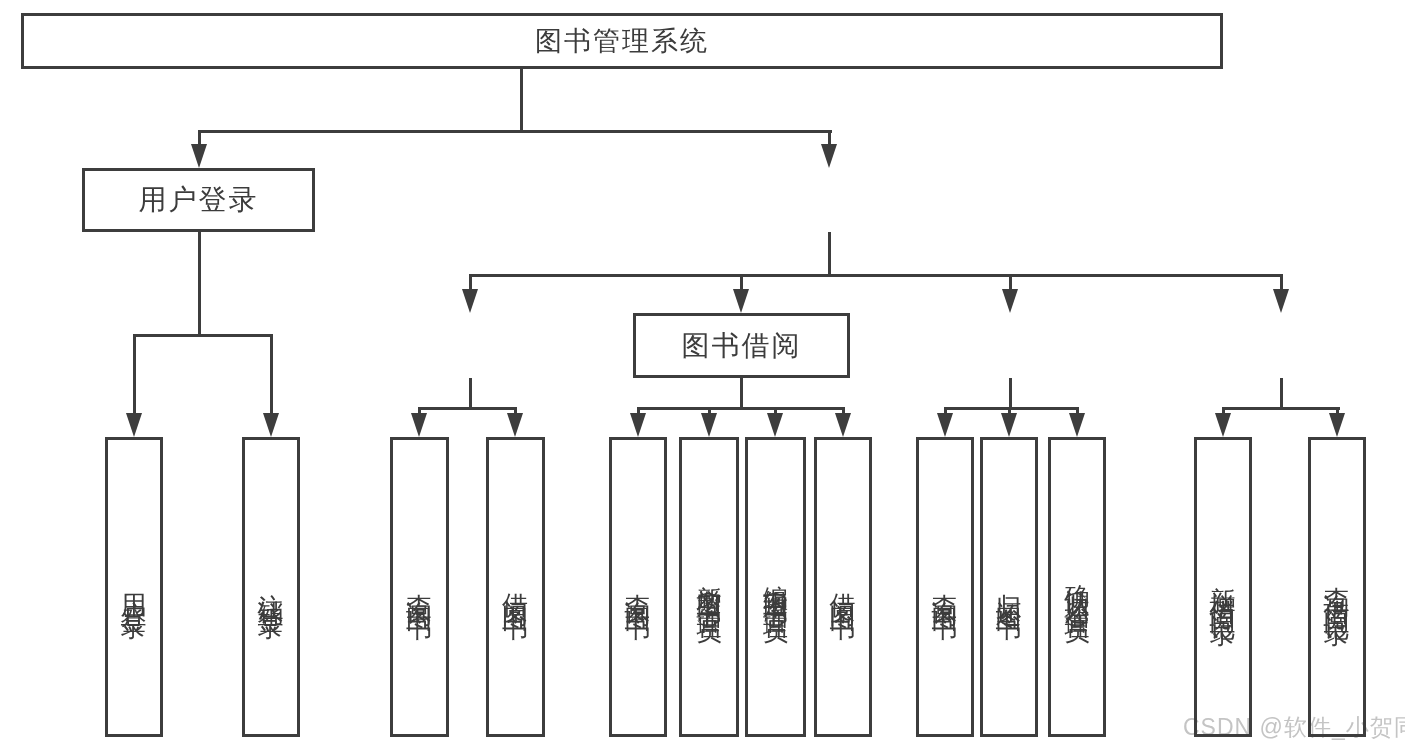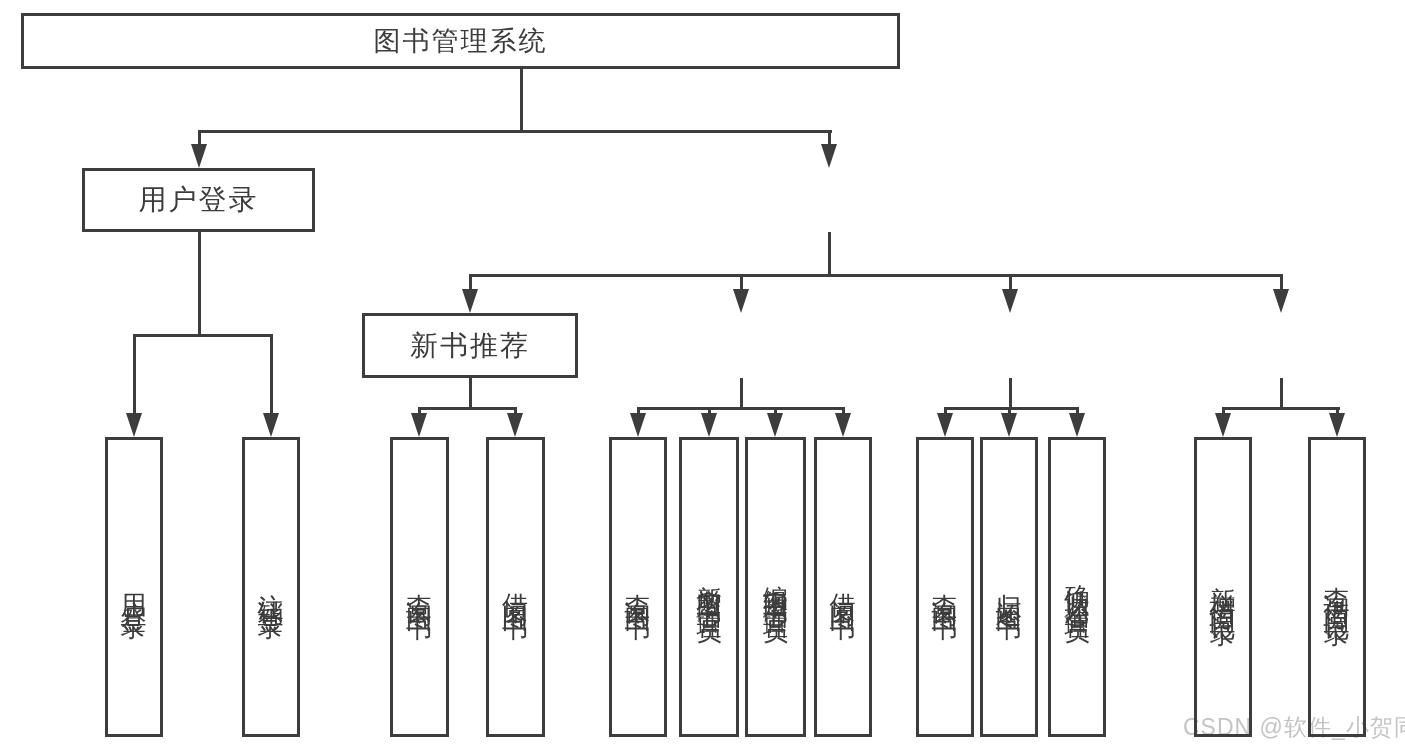--- a/index.html
+++ b/index.html
@@ -61,30 +61,30 @@
     color:var(--wm);
     z-index:1;
     white-space:nowrap;
   }
 </style>
 </head>
 <body>
 
 <div class="canvas">
 
-  <div class="node" style="left:21px;top:13px;width:879px;height:56px;align-items:center;">
+  <div class="node" style="left:21px;top:13px;width:1202px;height:56px;align-items:center;">
     <span class="hlabel root-label">图书管理系统</span>
   </div>
 
   <div class="node" style="left:82px;top:168px;width:233px;height:64px;">
     <span class="hlabel">用户登录</span>
   </div>
 
-  <div class="node" style="left:362px;top:313px;width:216px;height:65px;">
-    <span class="hlabel">新书推荐</span>
+  <div class="node" style="left:633px;top:313px;width:217px;height:65px;">
+    <span class="hlabel">图书借阅</span>
   </div>
 
   <div class="node" style="left:105px;top:437px;width:58px;height:300px;">
     <span class="vtext">用户登录</span>
   </div>
   <div class="node" style="left:242px;top:437px;width:58px;height:300px;">
     <span class="vtext">注销登录</span>
   </div>
 
   <div class="node" style="left:390px;top:437px;width:59px;height:300px;">

